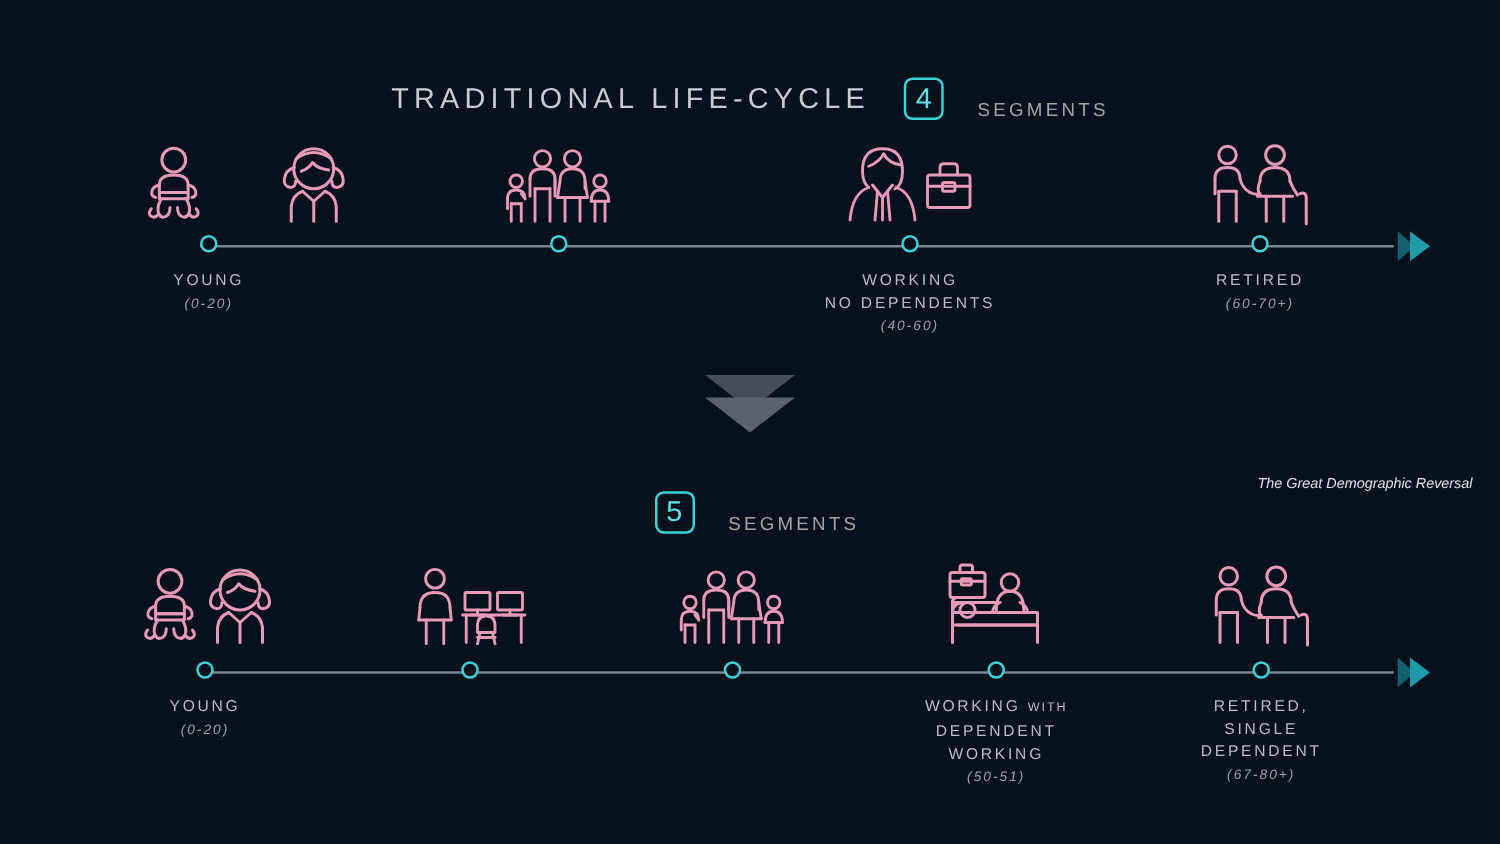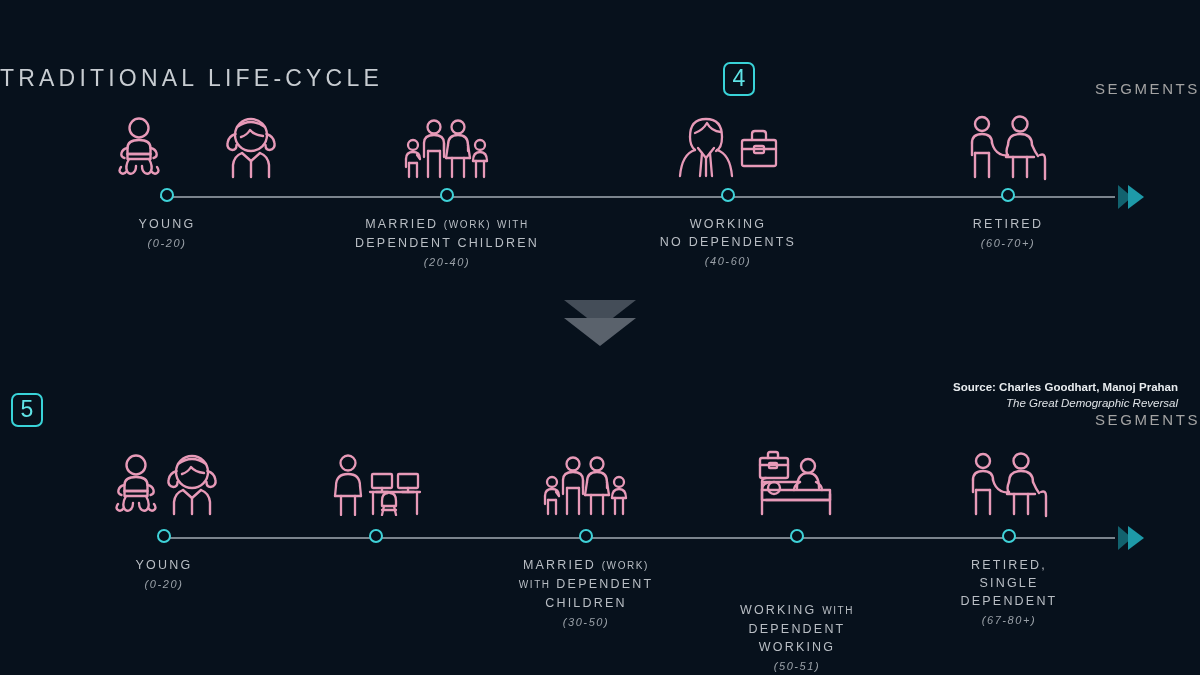--- a/index.html
+++ b/index.html
@@ -8,21 +8,21 @@
     background:#07111c;
     font-family:"Liberation Sans", sans-serif;
     overflow:hidden;
     position:relative;
   }
   .stage{position:absolute;left:0;top:0;width:1200px;height:675px;}
 
   
   .title-row{
     position:absolute;
-    display:flex;align-items:center;justify-content:space-between;
+    display:flex;align-items:center;justify-content:center;
     width:100%;
     gap:16px;
   }
   .title-main{
     color:#c7ccd1;
     font-size:23px;
     letter-spacing:4.2px;
     font-weight:400;
     white-space:nowrap;
   }
@@ -234,47 +234,38 @@
       <path d="M0 2 L14 14 L0 26 Z" fill="#12626e"></path>
       <path d="M10 2 L26 14 L10 26 Z" fill="#1e9aa8"></path>
     </svg>
   </div>
 
   <div class="seg-label" style="left:167px;top:215px;">
     <span>YOUNG</span>
     <span class="age">(0-20)</span>
   </div>
 
-  <div class="seg-label" style="left:447px;top:215px;">
-    <span>MARRIED</span>
-    <span class="lc">(WORK)</span>
-    <span class="lc">WITH</span>
-    <br>
-    <span>DEPENDENT CHILDREN</span>
-    <span class="age">(20-40)</span>
-  </div>
 
   <div class="seg-label" style="left:728px;top:215px;">
     <span>WORKING</span><br>
     <span>NO DEPENDENTS</span>
     <span class="age">(40-60)</span>
   </div>
 
   <div class="seg-label" style="left:1008px;top:215px;">
     <span>RETIRED</span>
     <span class="age">(60-70+)</span>
   </div>
 
   <svg class="divider" style="top:296px;" width="100" height="54" viewBox="0 0 100 54">
     <path d="M14 4 L86 4 L50 32 Z" fill="#444d58"></path>
     <path d="M14 22 L86 22 L50 50 Z" fill="#5a626c"></path>
   </svg>
 
   <div class="source" style="right:22px;top:379px;">
-    <span class="s1">Source: Charles Goodhart, Manoj Prahan</span>
     <span class="s2">The Great Demographic Reversal</span>
   </div>
 
   <div class="title-row" style="top:391px;">
     <span class="badge">5</span>
     <span class="title-sub">SEGMENTS</span>
   </div>
 
   <div class="icon" style="left:164px;top:452px;">
     <svg width="112" height="64" viewBox="0 0 112 64" fill="none" stroke="#e79ab8" stroke-width="2.4" stroke-linecap="round" stroke-linejoin="round">
@@ -417,30 +408,22 @@
       <path d="M10 2 L26 14 L10 26 Z" fill="#1e9aa8"></path>
     </svg>
   </div>
 
   <div class="seg-label" style="left:164px;top:556px;">
     <span>YOUNG</span>
     <span class="age">(0-20)</span>
   </div>
 
 
-  <div class="seg-label" style="left:586px;top:556px;">
-    <span>MARRIED</span>
-    <span class="lc">(WORK)</span><br>
-    <span class="lc">WITH</span>
-    <span>DEPENDENT</span><br>
-    <span>CHILDREN</span>
-    <span class="age">(30-50)</span>
-  </div>
-
-  <div class="seg-label" style="left:797px;top:556px;margin-top:45px;">
+
+  <div class="seg-label" style="left:797px;top:556px;">
     <span>WORKING</span>
     <span class="lc">WITH</span><br>
     <span>DEPENDENT</span><br>
     <span>WORKING</span>
     <span class="age">(50-51)</span>
   </div>
 
   <div class="seg-label" style="left:1009px;top:556px;">
     <span>RETIRED,</span><br>
     <span>SINGLE</span><br>

